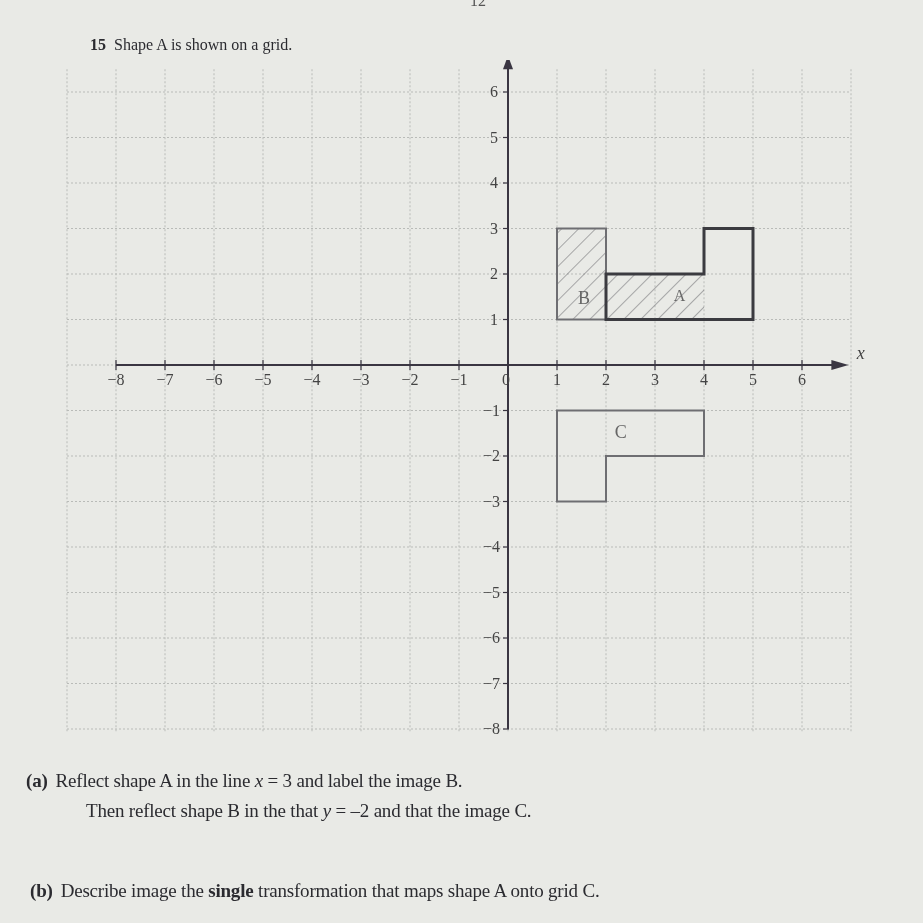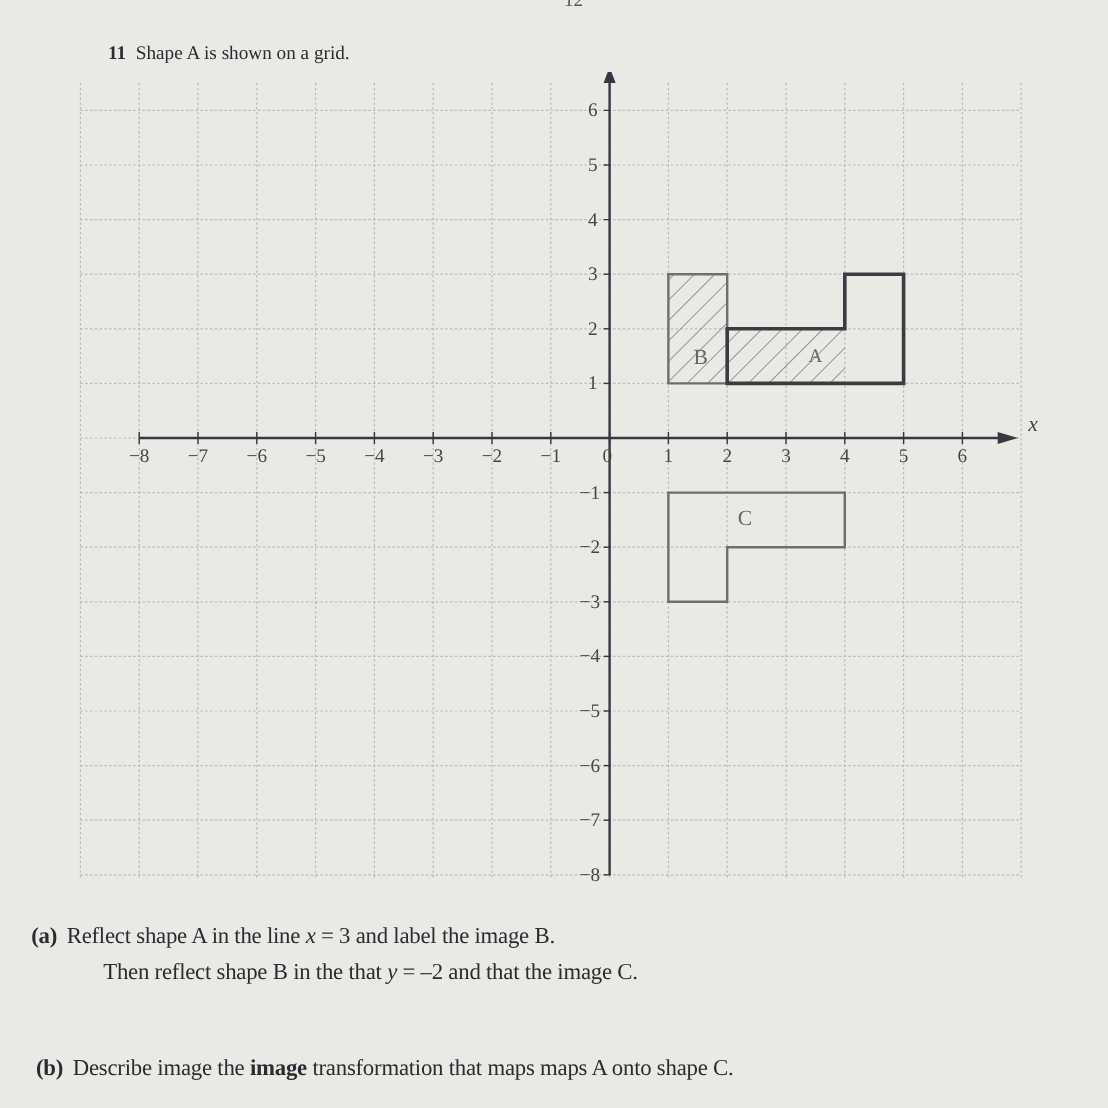--- a/index.html
+++ b/index.html
@@ -22,21 +22,21 @@
   .part i { font-style: italic; }
   .part b { font-weight: bold; }
   svg text { font-family: "Liberation Serif", "DejaVu Serif", serif; }
 </style>
 </head>
 <body>
 
 <div class="page-num">12</div>
 
 <div class="question-head">
-  <span class="qnum">11</span><span>Shape A is shown on a grid.</span>
+  <span class="qnum">15</span><span>Shape A is shown on a grid.</span>
 </div>
 
 <div class="grid-wrap">
   <svg id="grid-svg" width="923" height="680" viewBox="0 0 923 680">
       <defs>
         <pattern id="hatch" width="12" height="12" patternUnits="userSpaceOnUse" patternTransform="rotate(45)">
           <line x1="0" y1="0" x2="0" y2="12" stroke="#6e6e72" stroke-width="1.6" opacity="0.7"></line>
         </pattern>
       </defs>
       <line x1="67" y1="9.25" x2="67" y2="671.2750000000001" stroke="#b9bbb8" stroke-width="1" stroke-dasharray="2 2"></line>
@@ -145,14 +145,14 @@
     </svg>
 </div>
 
 <div class="part part-a1">
   <span class="plabel">(a)</span><span>Reflect shape A in the line </span><i>x</i><span> = 3</span><span> and label the image B.</span>
 </div>
 <div class="part part-a2">
   <span>Then reflect shape B in the that </span><i>y</i><span> = –2</span><span> and that the image C.</span>
 </div>
 <div class="part part-b">
-  <span class="plabel">(b)</span><span>Describe image the </span><b>image</b><span> transformation that maps maps A onto shape C.</span>
+  <span class="plabel">(b)</span><span>Describe image the </span><b>single</b><span> transformation that maps shape A onto grid C.</span>
 </div>
 
 </body></html>

